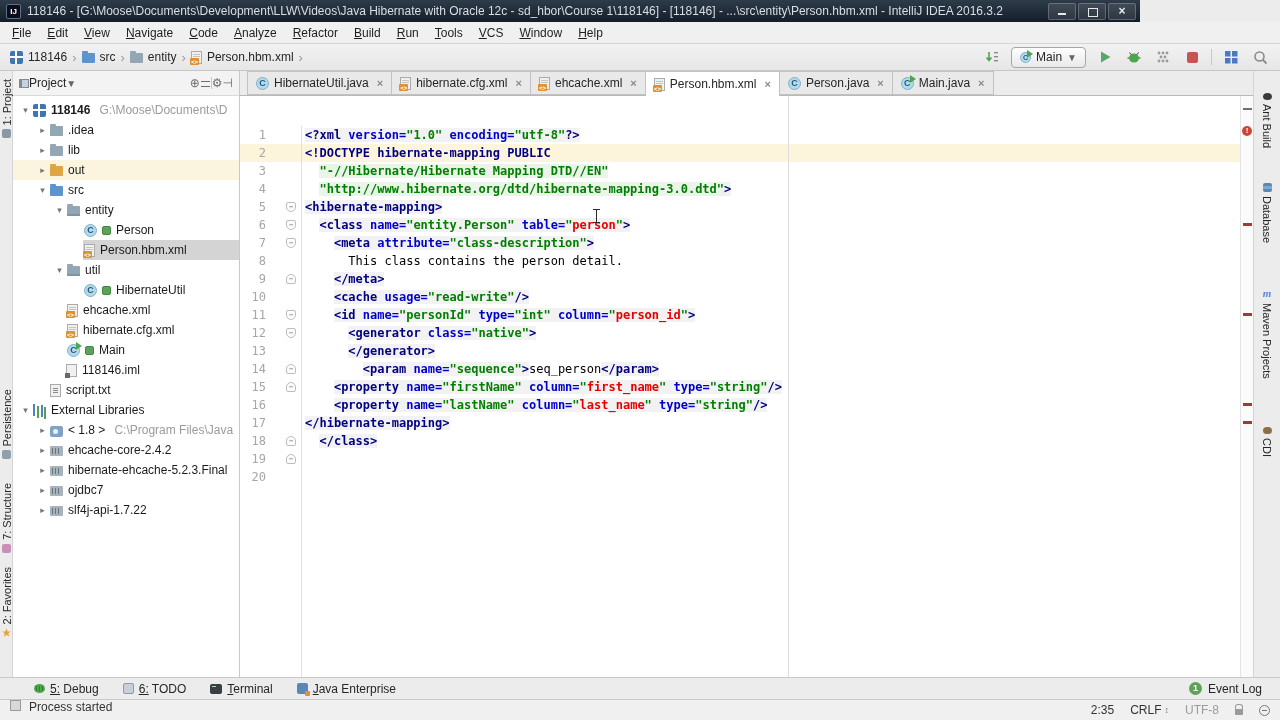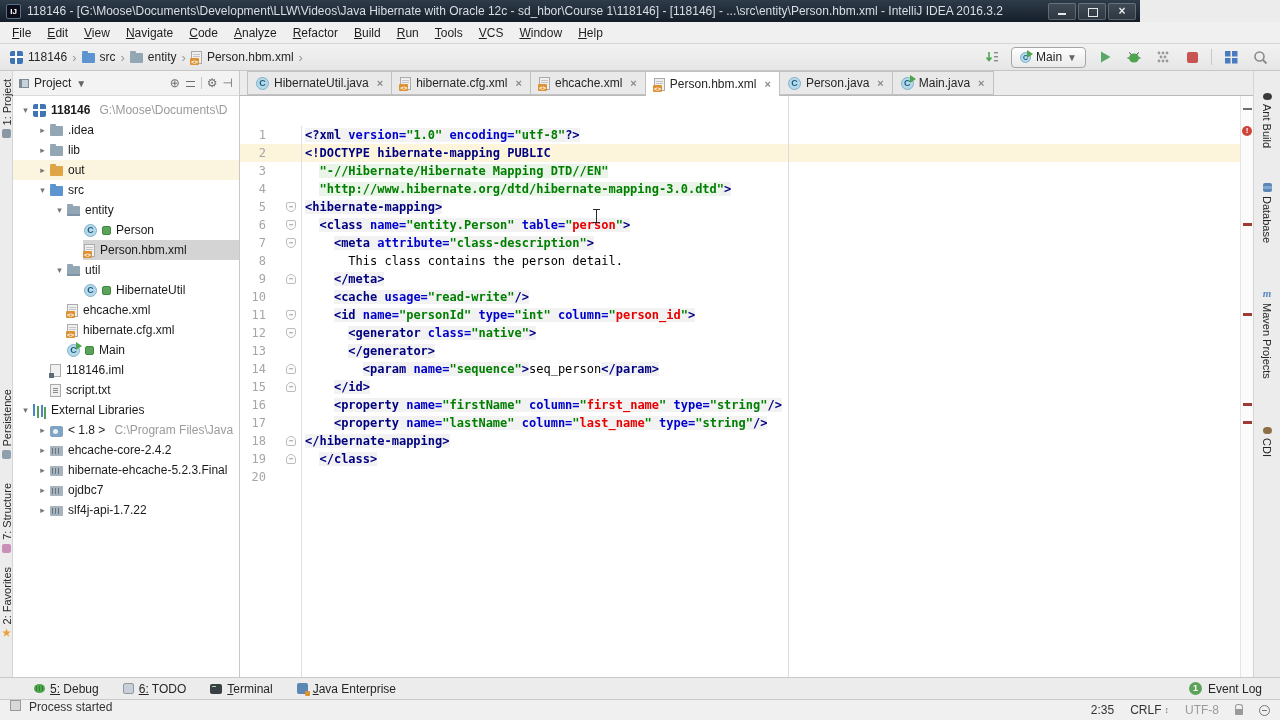--- a/index.html
+++ b/index.html
@@ -53,21 +53,21 @@
   .sic-favorites { background:#E8A33D; clip-path:polygon(50% 0,63% 35%,98% 35%,70% 57%,80% 91%,50% 70%,20% 91%,30% 57%,2% 35%,37% 35%); }
   .ric { margin-bottom:4px; }
   .ric-ant { width:9px; height:7px; background:#3a3a3a; border-radius:50%; }
   .ric-db { width:9px; height:9px; background:linear-gradient(#5B87B5 33%,#7FA8CF 33%,#7FA8CF 66%,#5B87B5 66%); border-radius:2px; }
   .ric-maven { color:#5B87C5; font:italic bold 11px "Liberation Serif",serif; }
   .ric-cdi { width:9px; height:7px; background:#8B6F47; border-radius:50% / 60%; }
 
   
   .project-panel { width:227px; background:#FFFFFF; border-right:1px solid #C8C8C8; flex:0 0 auto;
     display:flex; flex-direction:column; overflow:hidden; }
-  .pp-header { height:25px; background:#F3F3F3; border-bottom:1px solid #DADADA; display:flex; align-items:center; padding:0 6px; gap:5px; }
+  .pp-header { height:25px; background:#F3F3F3; border-bottom:1px solid #DADADA; display:flex; align-items:center; padding:0 6px; }
   .pp-title { font-size:12px; color:#262626; }
   .pp-chev { color:#666; font-size:10px; margin-right:auto; }
   .hic { color:#6E6E6E; font-size:12px; cursor:pointer; line-height:12px; }
   .hic-collapse { position:relative; width:11px; height:11px; }
   .hic-collapse::before { content:""; position:absolute; left:1px; right:1px; top:3px; border-top:1.5px solid #6E6E6E; }
   .hic-collapse::after { content:""; position:absolute; left:1px; right:1px; bottom:2px; border-top:1.5px solid #6E6E6E; }
   .pp-winicon { width:10px; height:9px; border:1px solid #7E8B96; background:#C9D2DA; border-left-width:3px; }
   .tree { flex:1 1 auto; padding-top:4px; overflow:hidden; }
   .trow { height:20px; display:flex; align-items:center; white-space:nowrap; cursor:pointer; }
   .trow .arrow { width:13px; text-align:center; color:#767676; font-size:9px; flex:0 0 auto; }
@@ -439,21 +439,21 @@
             </span>
           </div>
           <div class="trow" style="padding-left: 40px;">
             <span class="arrow"></span>
             <span class="rowc">
               <span class="ic ic-class-run">C</span>
               <span class="ic ic-bean"></span>
               <span class="tlabel">Main</span>
             </span>
           </div>
-          <div class="trow" style="padding-left: 23px;">
+          <div class="trow" style="padding-left: 39px;">
             <span class="arrow"></span>
             <span class="rowc">
               <span class="ic ic-iml"></span>
               <span class="tlabel">118146.iml</span>
             </span>
           </div>
           <div class="trow" style="padding-left: 23px;">
             <span class="arrow"></span>
             <span class="rowc">
               <span class="ic ic-txt"></span>
@@ -622,21 +622,20 @@
             <div class="ln"><span class="sg-tag">&lt;hibernate-mapping&gt;</span></div>
             <div class="ln"><span class="sg-pln">  </span><span class="sg-tag">&lt;class </span><span class="sg-attr">name=</span><span class="sg-val">"entity.Person"</span><span class="sg-tag"> </span><span class="sg-attr">table=</span><span class="sg-val">"</span><span class="sg-err">person</span><span class="sg-val">"</span><span class="sg-tag">&gt;</span></div>
             <div class="ln"><span class="sg-pln">    </span><span class="sg-tag">&lt;meta </span><span class="sg-attr">attribute=</span><span class="sg-val">"class-description"</span><span class="sg-tag">&gt;</span></div>
             <div class="ln"><span class="sg-pln">      </span><span class="sg-txt">This class contains the person detail.</span></div>
             <div class="ln"><span class="sg-pln">    </span><span class="sg-tag">&lt;/meta&gt;</span></div>
             <div class="ln"><span class="sg-pln">    </span><span class="sg-tag">&lt;cache </span><span class="sg-attr">usage=</span><span class="sg-val">"read-write"</span><span class="sg-tag">/&gt;</span></div>
             <div class="ln"><span class="sg-pln">    </span><span class="sg-tag">&lt;id </span><span class="sg-attr">name=</span><span class="sg-val">"personId"</span><span class="sg-tag"> </span><span class="sg-attr">type=</span><span class="sg-val">"int"</span><span class="sg-tag"> </span><span class="sg-attr">column=</span><span class="sg-val">"</span><span class="sg-err">person_id</span><span class="sg-val">"</span><span class="sg-tag">&gt;</span></div>
             <div class="ln"><span class="sg-pln">      </span><span class="sg-tag">&lt;generator </span><span class="sg-attr">class=</span><span class="sg-val">"native"</span><span class="sg-tag">&gt;</span></div>
             <div class="ln"><span class="sg-pln">      </span><span class="sg-tag">&lt;/generator&gt;</span></div>
             <div class="ln"><span class="sg-pln">        </span><span class="sg-tag">&lt;param </span><span class="sg-attr">name=</span><span class="sg-val">"sequence"</span><span class="sg-tag">&gt;</span><span class="sg-txt">seq_person</span><span class="sg-tag">&lt;/param&gt;</span></div>
-            <div class="ln"><span class="sg-pln">    </span><span class="sg-tag">&lt;/id&gt;</span></div>
             <div class="ln"><span class="sg-pln">    </span><span class="sg-tag">&lt;property </span><span class="sg-attr">name=</span><span class="sg-val">"firstName"</span><span class="sg-tag"> </span><span class="sg-attr">column=</span><span class="sg-val">"</span><span class="sg-err">first_name</span><span class="sg-val">"</span><span class="sg-tag"> </span><span class="sg-attr">type=</span><span class="sg-val">"string"</span><span class="sg-tag">/&gt;</span></div>
             <div class="ln"><span class="sg-pln">    </span><span class="sg-tag">&lt;property </span><span class="sg-attr">name=</span><span class="sg-val">"lastName"</span><span class="sg-tag"> </span><span class="sg-attr">column=</span><span class="sg-val">"</span><span class="sg-err">last_name</span><span class="sg-val">"</span><span class="sg-tag"> </span><span class="sg-attr">type=</span><span class="sg-val">"string"</span><span class="sg-tag">/&gt;</span></div>
             <div class="ln"><span class="sg-tag">&lt;/hibernate-mapping&gt;</span></div>
             <div class="ln"><span class="sg-pln">  </span><span class="sg-tag">&lt;/class&gt;</span></div>
             <div class="ln"></div>
           </div>
         <div class="stripe" id="stripe">
           <div class="stripe-dash"></div>
           <div class="stripe-badge">!</div>
         <div class="emark" style="top: 127px;"></div>

